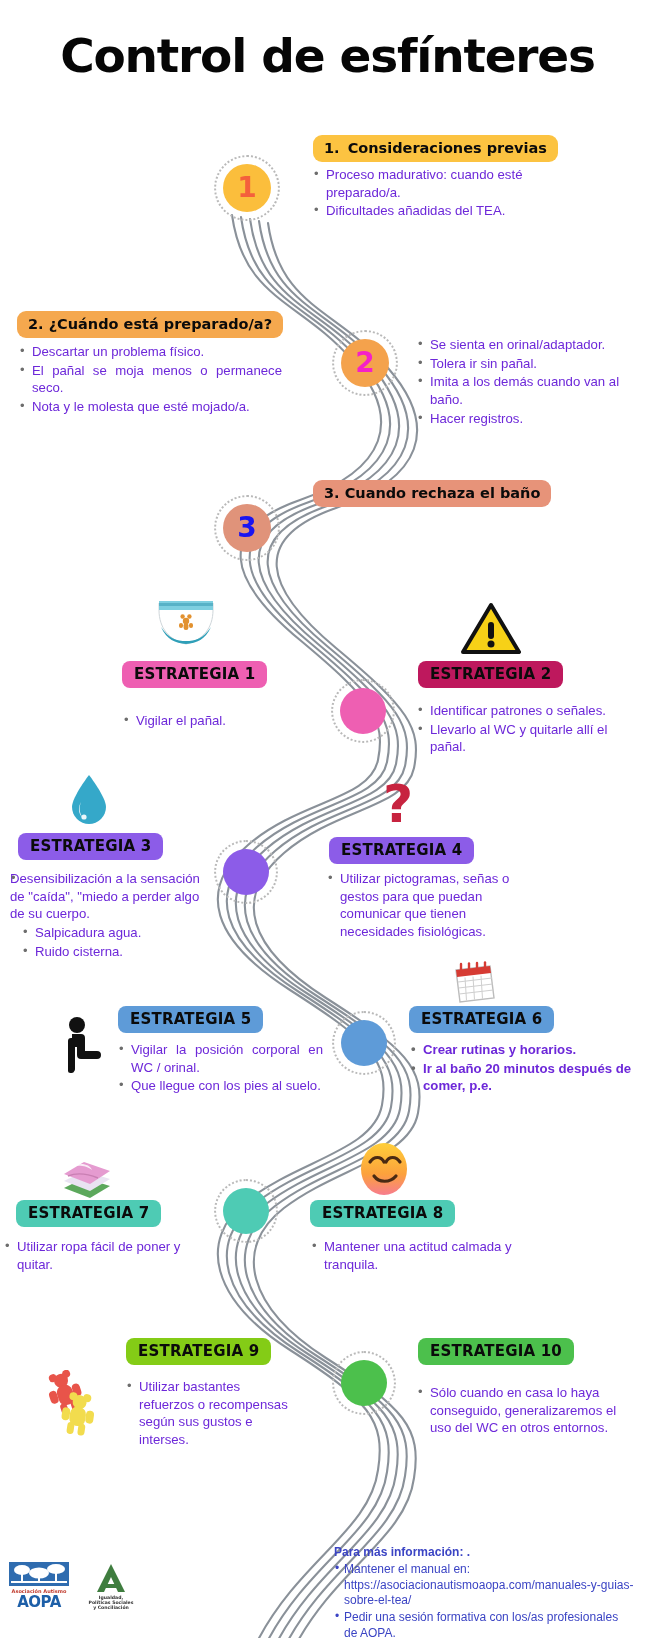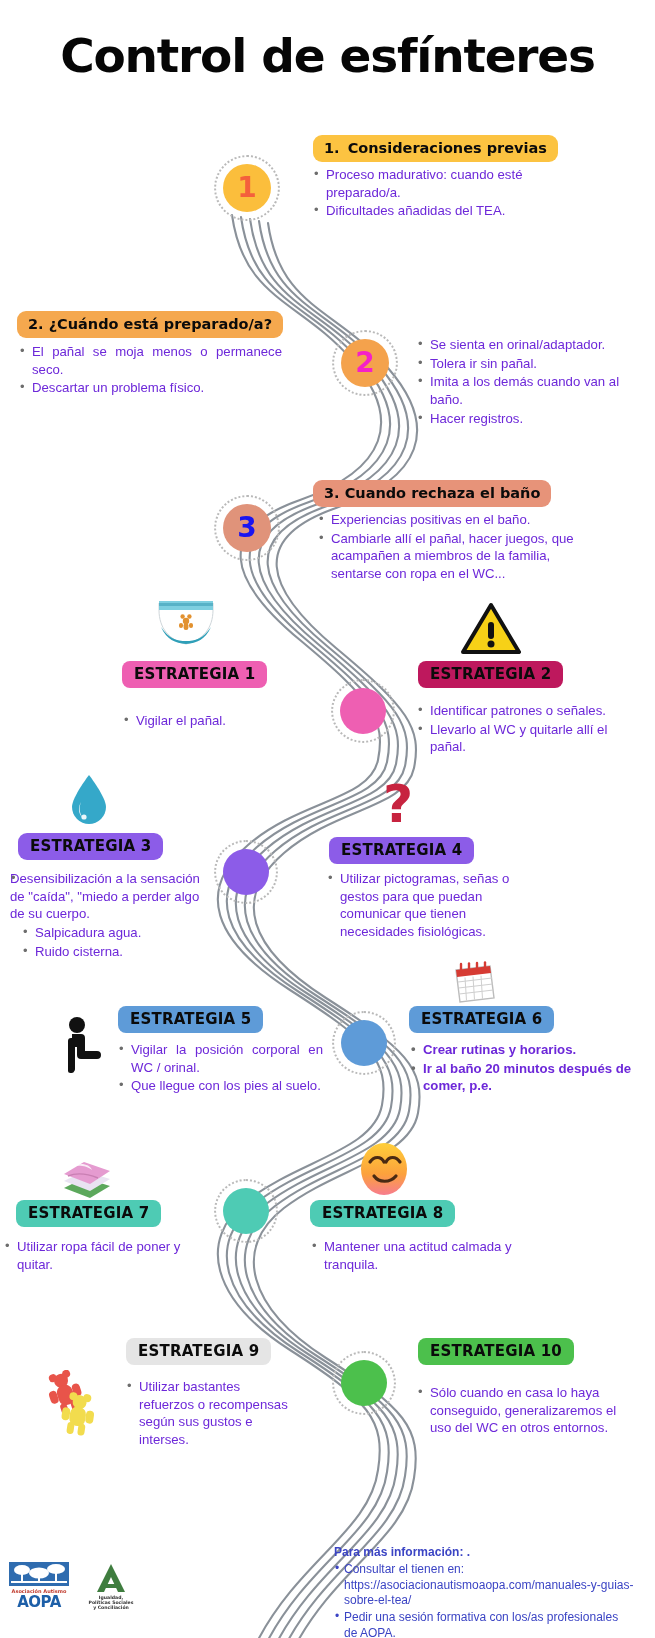--- a/index.html
+++ b/index.html
@@ -142,22 +142,23 @@
       <span class="num" style="color:#F520C8;">2</span>
     </div>
   </div>
 
   <div class="pill" style="left:17px;top:311px;background:#F5A84E;text-align:right;">
     <span><span>2.</span> <span>¿Cuándo está preparado/a?</span></span>
   </div>
 
   <div class="block just" style="left:19px;top:343px;width:263px;">
     <ul>
+      <li>Descartar un problema físico.</li>
       <li>El pañal se moja menos o permanece seco.</li>
-      <li>Descartar un problema físico.</li>
+      <li>Nota y le molesta que esté mojado/a.</li>
     </ul>
   </div>
 
   <div class="block" style="left:417px;top:336px;width:225px;">
     <ul>
       <li>Se sienta en orinal/adaptador.</li>
       <li>Tolera ir sin pañal.</li>
       <li>Imita a los demás cuando van al baño.</li>
       <li>Hacer registros.</li>
     </ul>
@@ -168,26 +169,20 @@
     <div class="disc" style="background:#E0937A;">
       <span class="num" style="color:#1A14F0;">3</span>
     </div>
   </div>
 
   <div class="pill" style="left:313px;top:480px;background:#E79379;">
     <span>3.</span>
     <span>Cuando rechaza el baño</span>
   </div>
 
-  <div class="block" style="left:318px;top:511px;width:270px;">
-    <ul>
-      <li>Experiencias positivas en el baño.</li>
-      <li>Cambiarle allí el pañal, hacer juegos, que acampañen a miembros de la familia, sentarse con ropa en el WC...</li>
-    </ul>
-  </div>
 
   <div class="icon" style="left:155px;top:597px;width:62px;height:48px;">
     <svg viewBox="0 0 62 48" width="62" height="48">
       <path d="M4 6 h54 v7 c0 18 -10 30 -27 34 C14 43 4 31 4 13 Z" fill="#ffffff" stroke="#cfd6da" stroke-width="1"></path>
       <path d="M4 4 h54 v9 h-54 Z" fill="#7ecfe0"></path>
       <path d="M4 6 h54 v3 h-54 Z" fill="#2a8fa8" opacity=".45"></path>
       <path d="M6 30 C12 43 20 46 31 47 C42 46 50 43 56 30 C48 42 40 44 31 44 C22 44 14 42 6 30 Z" fill="#2f9fb8"></path>
       <circle cx="31" cy="24" r="3.2" fill="#e2912f"></circle>
       <circle cx="27.6" cy="19.5" r="2.2" fill="#e2912f"></circle>
       <circle cx="34.4" cy="19.5" r="2.2" fill="#e2912f"></circle>
@@ -226,21 +221,21 @@
   </div>
 
   <div class="icon" style="left:68px;top:773px;width:42px;height:52px;">
     <svg viewBox="0 0 42 52" width="42" height="52">
       <path d="M21 2 C21 2 38 24 38 34 A17 17 0 0 1 4 34 C4 24 21 2 21 2 Z" fill="#35A8C9"></path>
       <path d="M13 29 C10 34 10 41 15 45 C11 40 11 34 13 29 Z" fill="#ffffff" opacity=".85"></path>
       <circle cx="16" cy="44" r="2.6" fill="#ffffff" opacity=".9"></circle>
     </svg>
   </div>
 
-  <div class="stratpill" style="left:18px;top:833px;background:#8C5CE8;border-radius:9px;">ESTRATEGIA 3</div>
+  <div class="stratpill" style="left:18px;top:833px;background:#8C5CE8;">ESTRATEGIA 3</div>
   <div class="block" style="left:10px;top:870px;width:200px;">
     <ul>
       <li style="padding-left:0;text-indent:0;">Desensibilización a la sensación de "caída", "miedo a perder algo de su cuerpo.</li>
       <li style="margin-left:12px;">Salpicadura agua.</li>
       <li style="margin-left:12px;">Ruido cisterna.</li>
     </ul>
   </div>
 
   <div class="icon" style="left:378px;top:782px;width:40px;height:54px;">
     <svg viewBox="0 0 40 54" width="40" height="54">
@@ -342,21 +337,21 @@
       <path d="M28 22 C31 16 38 16 42 22" stroke="#4a2a12" stroke-width="3.2" fill="none" stroke-linecap="round"></path>
       <path d="M16 36 C21 43 32 43 38 36" stroke="#4a2a12" stroke-width="3.2" fill="none" stroke-linecap="round"></path>
     </svg>
   </div>
 
   <div class="node nodeS" style="left:215px;top:1180px;">
     <div class="ring"></div>
     <div class="disc" style="background:#4ECBB4;"></div>
   </div>
 
-  <div class="stratpill" style="left:310px;top:1200px;background:#4ECBB4;border-radius:9px;">ESTRATEGIA 8</div>
+  <div class="stratpill" style="left:310px;top:1200px;background:#4ECBB4;">ESTRATEGIA 8</div>
   <div class="block" style="left:311px;top:1238px;width:250px;">
     <ul>
         <li>Mantener una actitud calmada y tranquila.</li>
       </ul>
   </div>
 
   <div class="icon" style="left:40px;top:1370px;width:60px;height:66px;">
     <svg viewBox="0 0 60 66" width="60" height="66">
       <g transform="rotate(-18 26 26)">
         <circle cx="26" cy="10" r="7" fill="#E8544A"></circle>
@@ -374,21 +369,21 @@
         <circle cx="29" cy="5" r="4" fill="#F2DC4E"></circle>
         <rect x="14" y="15" width="16" height="19" rx="7" fill="#F2DC4E"></rect>
         <rect x="6" y="17" width="8" height="13" rx="4" fill="#F2DC4E"></rect>
         <rect x="30" y="17" width="8" height="13" rx="4" fill="#F2DC4E"></rect>
         <rect x="13" y="31" width="7" height="12" rx="3.5" fill="#F2DC4E"></rect>
         <rect x="24" y="31" width="7" height="12" rx="3.5" fill="#F2DC4E"></rect>
       </g>
     </svg>
   </div>
 
-  <div class="stratpill" style="left:126px;top:1338px;background:#e5e5e5;">ESTRATEGIA 9</div>
+  <div class="stratpill" style="left:126px;top:1338px;background:#84cc16;">ESTRATEGIA 9</div>
   <div class="block just" style="left:126px;top:1378px;width:165px;">
     <ul>
         <li>Utilizar bastantes refuerzos o recompensas según sus gustos e interses.</li>
       </ul>
   </div>
 
   <div class="node nodeS" style="left:333px;top:1352px;">
     <div class="ring"></div>
     <div class="disc" style="background:#4CC04C;"></div>
   </div>
@@ -396,21 +391,21 @@
   <div class="stratpill" style="left:418px;top:1338px;background:#4CC04C;">ESTRATEGIA 10</div>
   <div class="block just" style="left:417px;top:1384px;width:218px;">
     <ul>
         <li>Sólo cuando en casa lo haya conseguido, generalizaremos el uso del WC en otros entornos.</li>
       </ul>
   </div>
 
   <div class="footer" style="left:334px;top:1545px;width:300px;">
     <div class="ftitle">Para más información: .</div>
     <ul>
-      <li>Consultar el tienen en: https://asociacionautismoaopa.com/manuales-y-guias-sobre-el-tea/</li>
+      <li>Mantener el manual en: https://asociacionautismoaopa.com/manuales-y-guias-sobre-el-tea/</li>
       <li>Pedir una sesión formativa con los/as profesionales de AOPA.</li>
     </ul>
   </div>
 
   <div class="logos" style="left:8px;top:1560px;">
     <div style="width:62px;">
       <svg viewBox="0 0 62 50" width="62" height="50">
         <rect x="1" y="2" width="60" height="24" fill="#1d5fa8" opacity=".92"></rect>
         <g fill="#ffffff">
           <ellipse cx="14" cy="10" rx="8" ry="5"></ellipse>

